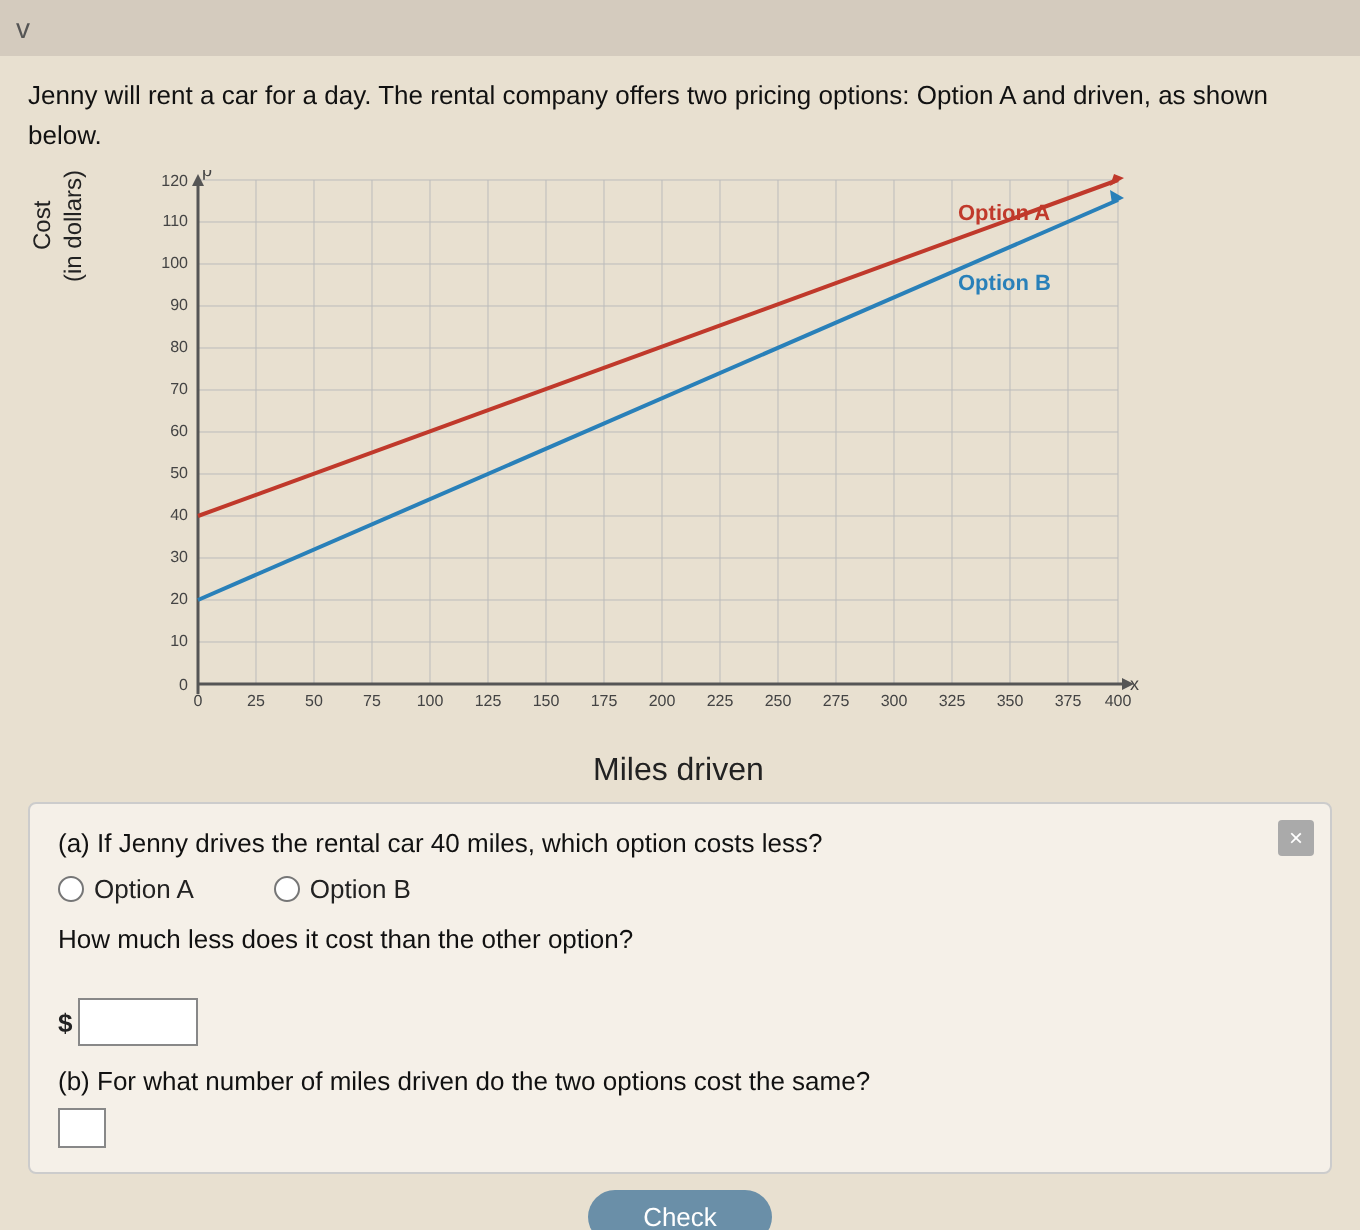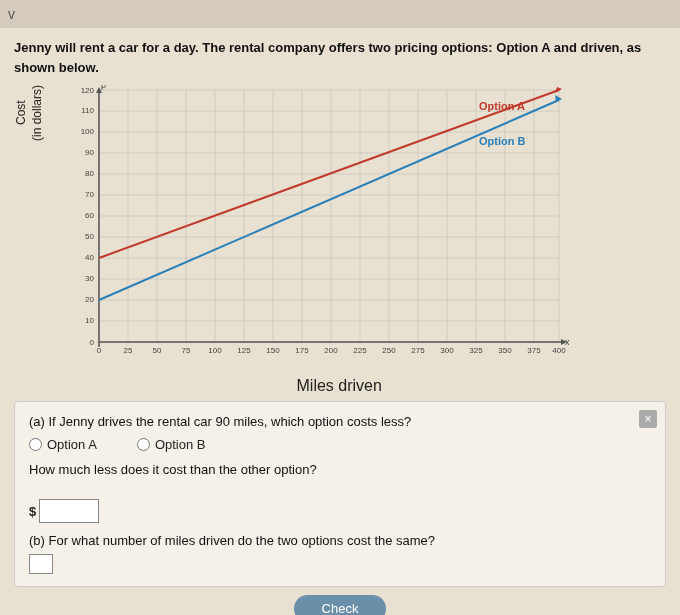--- a/index.html
+++ b/index.html
@@ -23,21 +23,20 @@
       color: #555;
     }
     .main-content {
       padding: 10px 14px 6px 14px;
     }
     .intro-text {
       font-size: 13px;
       line-height: 1.5;
       margin-bottom: 8px;
       color: #111;
-      font-weight: bold;
     }
     .chart-area {
       display: flex;
       align-items: flex-start;
       margin-bottom: 6px;
     }
     .y-axis-label {
       writing-mode: vertical-rl;
       transform: rotate(180deg);
       font-size: 12px;
@@ -263,21 +262,21 @@
           <text x="516" y="260" font-size="9" fill="#444">x</text>
         </svg>
       </div>
       <div class="x-axis-label">Miles driven</div>
     </div>
   </div>
 
   <div class="qa-panel">
     <div class="close-btn">×</div>
 
-    <p class="question-text">(a)  If Jenny drives the rental car 90 miles, which option costs less?</p>
+    <p class="question-text">(a)  If Jenny drives the rental car 40 miles, which option costs less?</p>
 
     <div class="radio-row">
       <label class="radio-option">
         <input type="radio" name="option" value="a" style="">
         <span>Option A</span>
       </label>
       <label class="radio-option">
         <input type="radio" name="option" value="b" style="">
         <span>Option B</span>
       </label>

